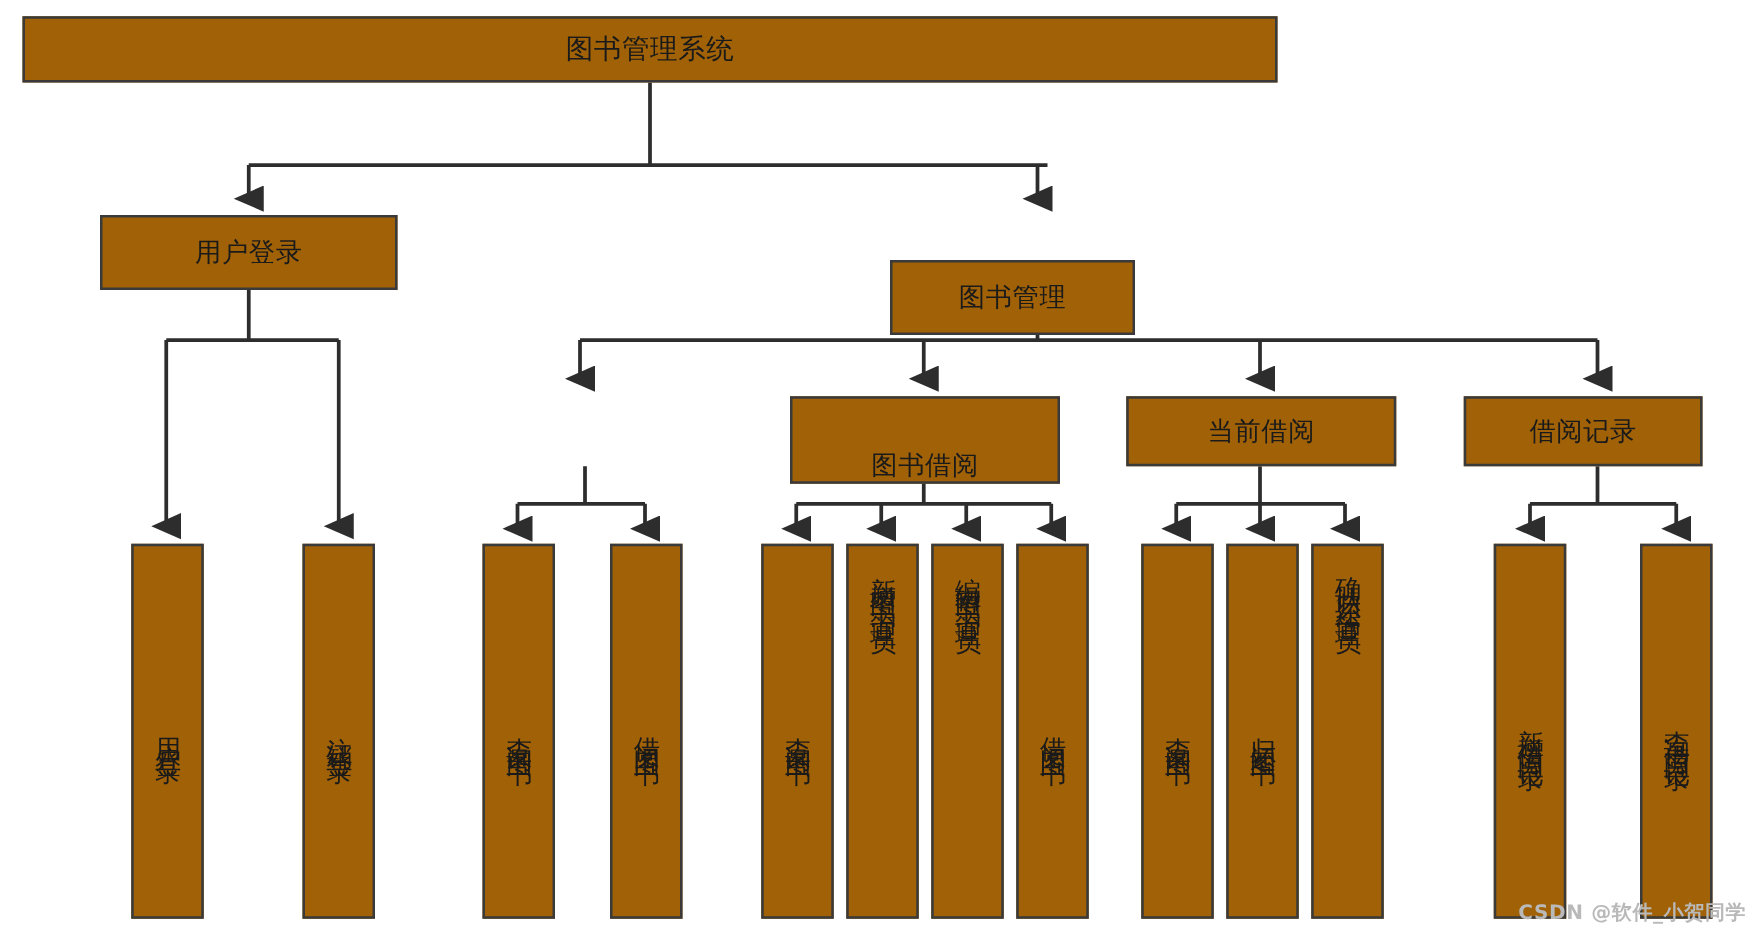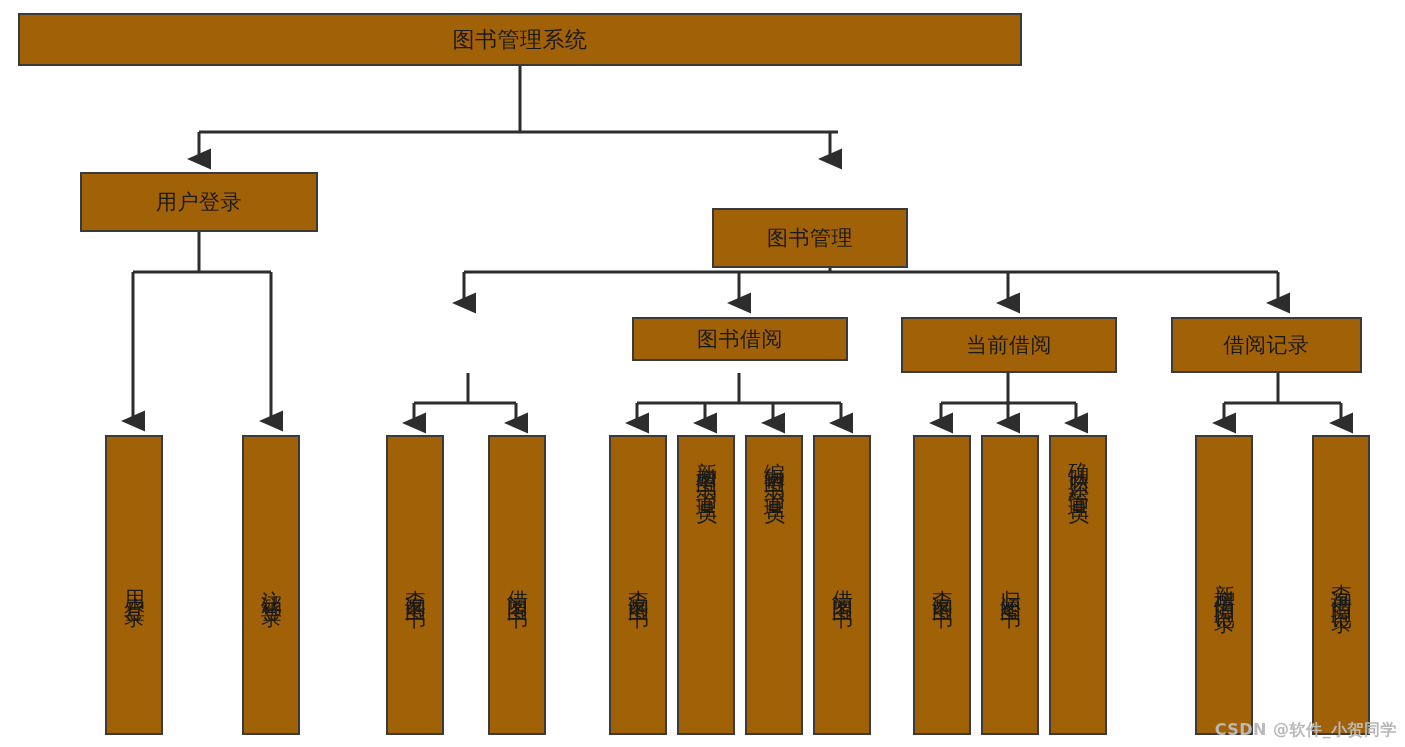--- a/index.html
+++ b/index.html
@@ -141,21 +141,21 @@
 
   <div class="node horiz" style="left:80px; top:172px; width:238px; height:60px;">
     <span class="node-label">用户登录</span>
   </div>
 
   <div class="node horiz" style="left:712px; top:172px; width:196px; height:60px;margin-top:36px;">
     <span class="node-label">图书管理</span>
   </div>
 
 
-  <div class="node horiz" style="left:632px; top:317px; width:216px; height:44px;">
+  <div class="node horiz" style="left:632px; top:317px; width:216px; height:70px;align-items:flex-end;">
     <span class="node-label">图书借阅</span>
   </div>
 
   <div class="node horiz" style="left:901px; top:317px; width:216px; height:56px;">
     <span class="node-label">当前借阅</span>
   </div>
 
   <div class="node horiz" style="left:1171px; top:317px; width:191px; height:56px;">
     <span class="node-label">借阅记录</span>
   </div>

